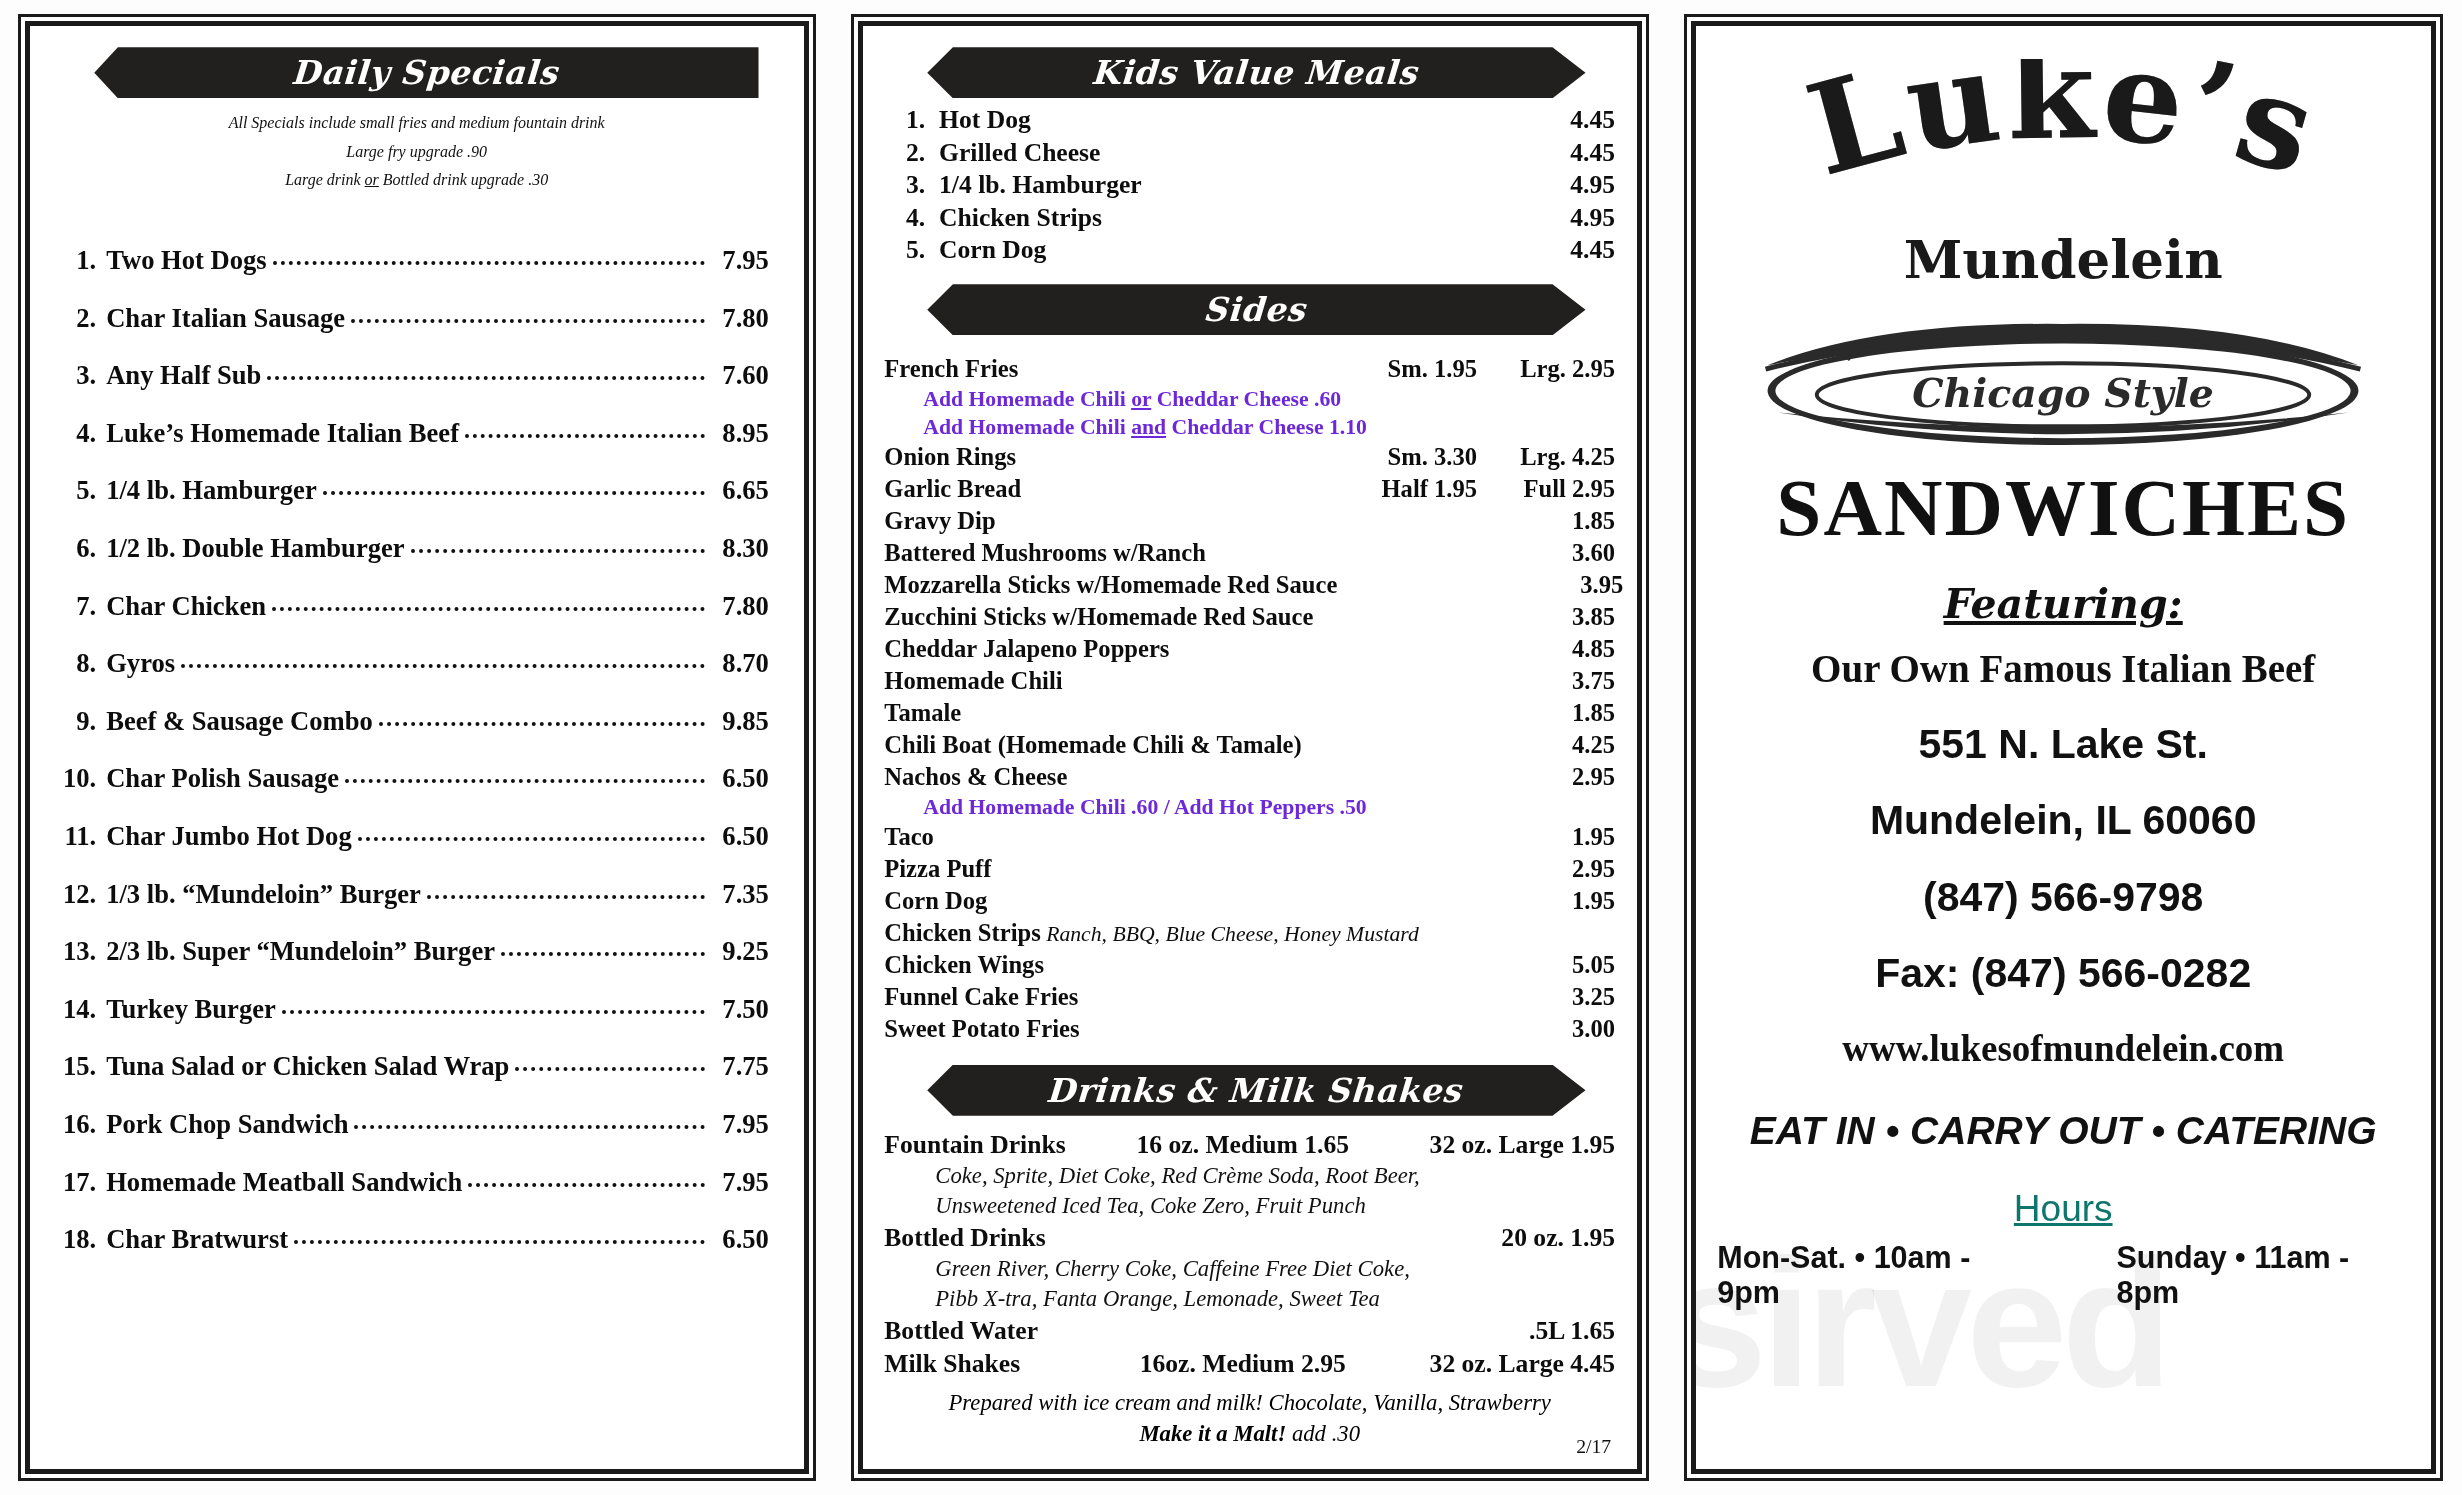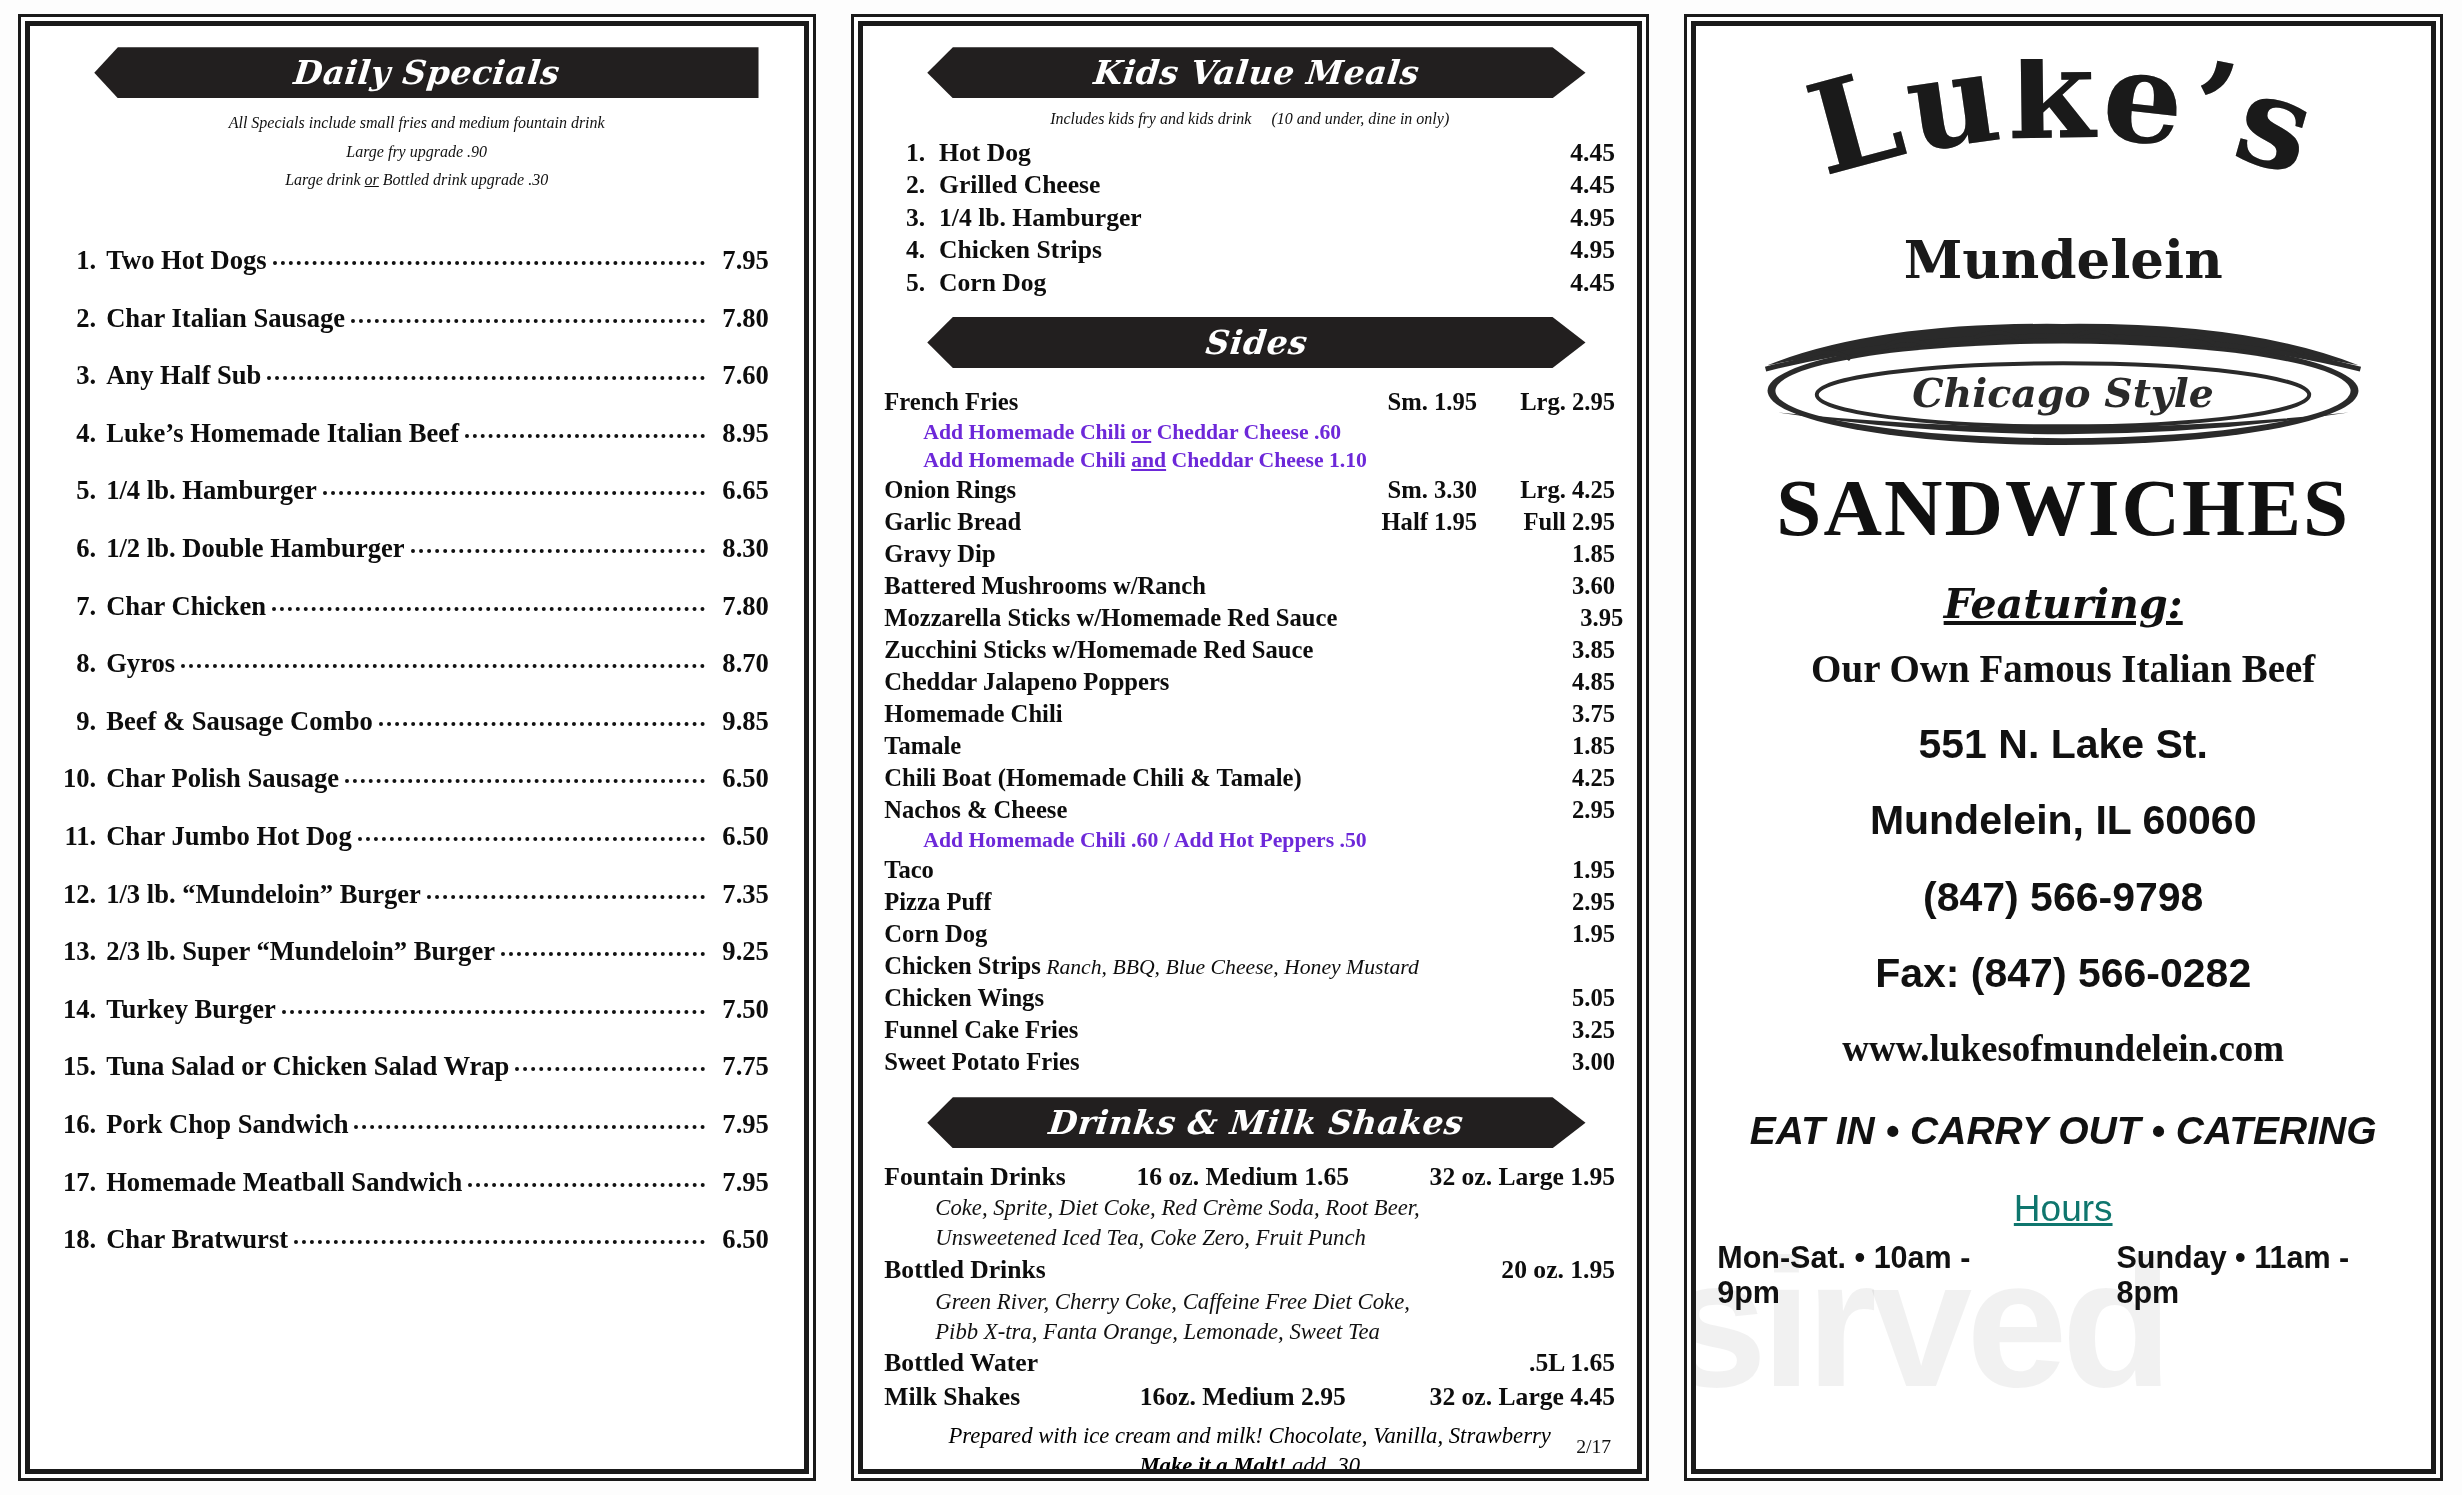--- a/index.html
+++ b/index.html
@@ -340,25 +340,20 @@
     </div>
   </div>
 
   <div class="panel col-mid">
     <div class="panel-inner">
 
       <div class="banner arrowed">
         <span class="banner-label">Kids Value Meals</span>
       </div>
 
-      <div class="note" style="margin-top:9.9px;">
-        <span>Includes kids fry and kids drink</span>
-        &nbsp;&nbsp;&nbsp;
-        <span>(10 and under, dine in only)</span>
-      </div>
 
       <div class="kids" id="kids-list">
           <div class="kid-row">
             <span class="kid-num">1.</span>
             <span class="kid-name">Hot Dog</span>
             <span class="kid-price">4.45</span>
           </div>
           <div class="kid-row">
             <span class="kid-num">2.</span>
             <span class="kid-name">Grilled Cheese</span>

